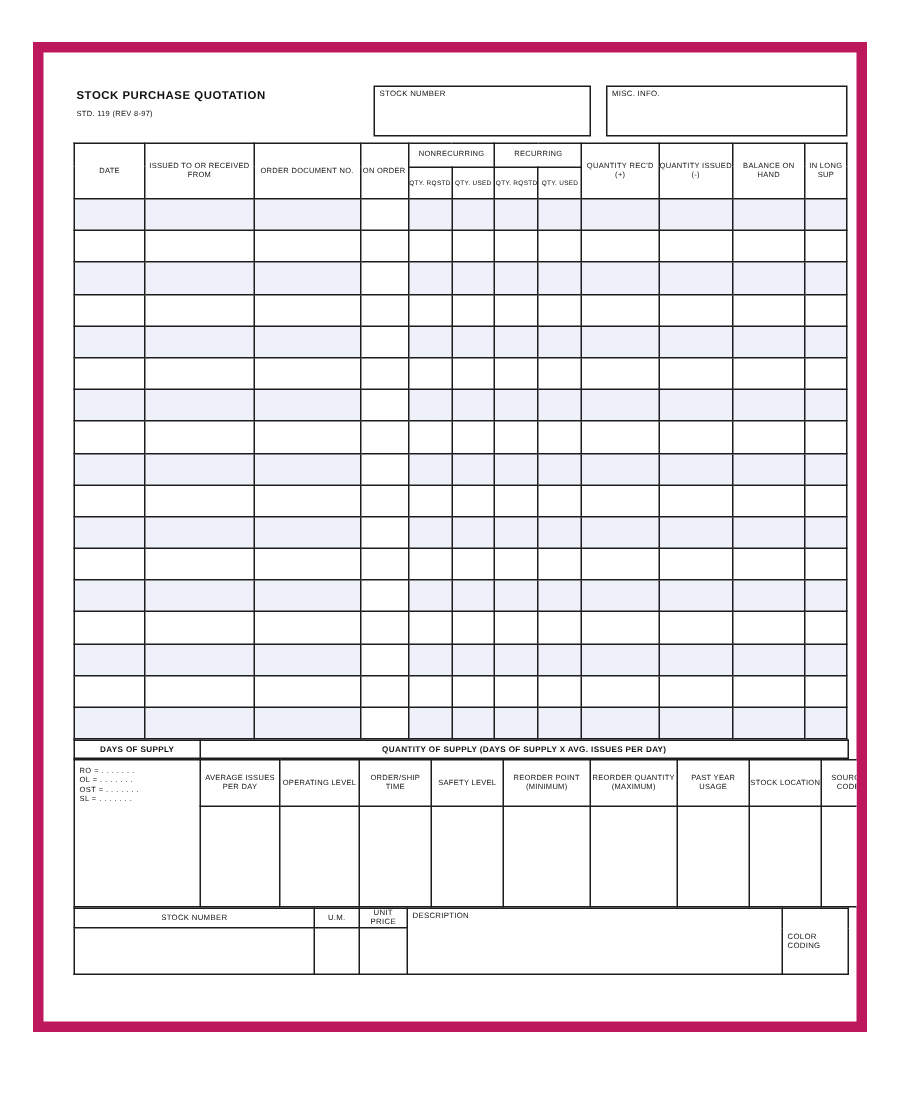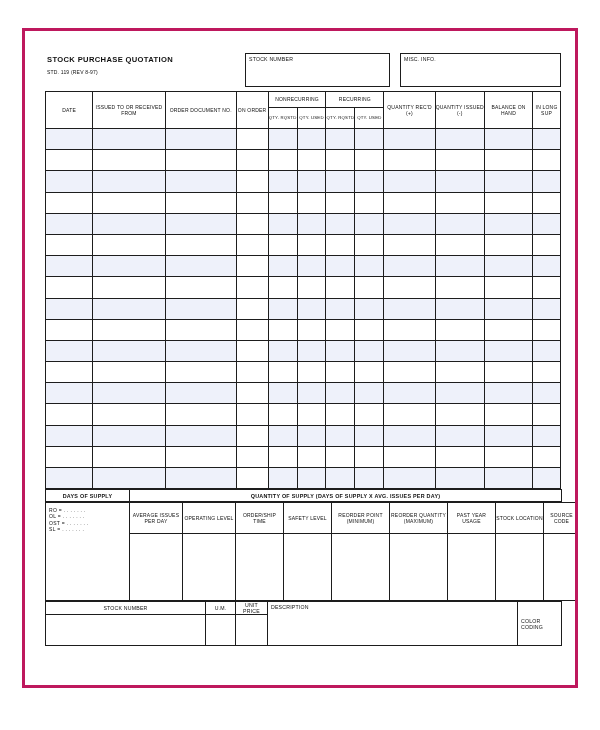--- a/index.html
+++ b/index.html
@@ -19,21 +19,21 @@
     height: 730px;
     background: #ffffff;
     box-sizing: border-box;
   }
   .sheet {
     position: absolute;
     left: 22px;
     top: 28px;
     width: 556px;
     height: 660px;
-    border: 3px solid #be185d;
+    border: 7px solid #be185d;
     background: #ffffff;
     box-sizing: border-box;
     overflow: hidden;
   }
   .form {
     position: absolute;
     left: 20px;
     top: 22px;
     width: 516px;
     box-sizing: border-box;

